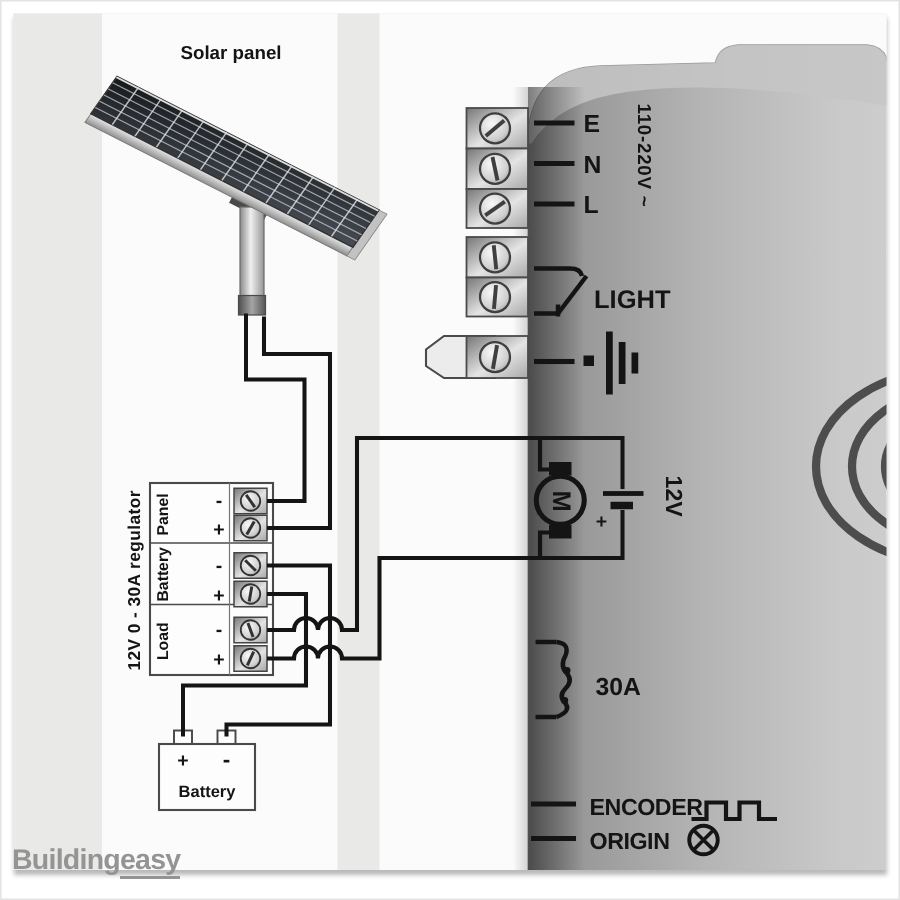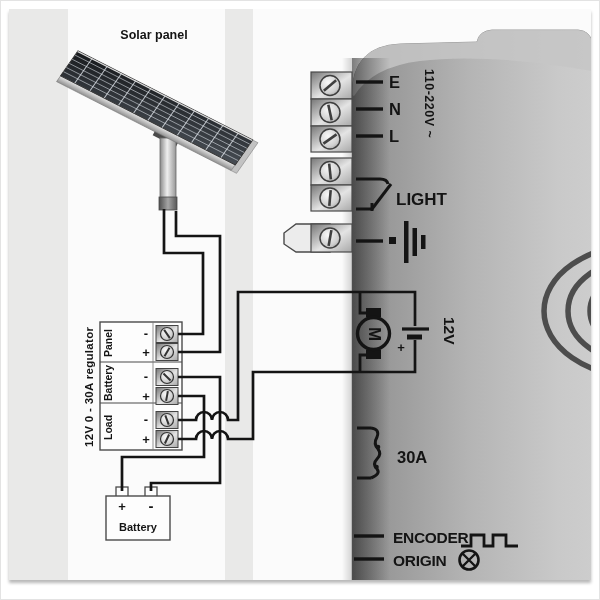--- a/index.html
+++ b/index.html
@@ -251,13 +251,14 @@
         <path d="M178,334 H203 V253 H164 V209"></path>
         <path d="M178,352 H220 V236 H176 V211"></path>
         <path d="M178,377 H220 V483 H151 V491"></path>
         <path d="M178,396 H204 V457 H122 V491"></path>
         <path d="M178,420 H196 A8,8 0 0 1 212,420 A8,8 0 0 1 228,420 H238 V292 H415 V326"></path>
         <path d="M178,439 H196 A8,8 0 0 1 212,439 A8,8 0 0 1 228,439 H253 V372 H415 V340"></path>
       </g>
     </svg>
   </div>
 
+  <div class="watermark"><span>Building</span><span class="u">easy</span></div>
 </div>
 
 </body></html>

